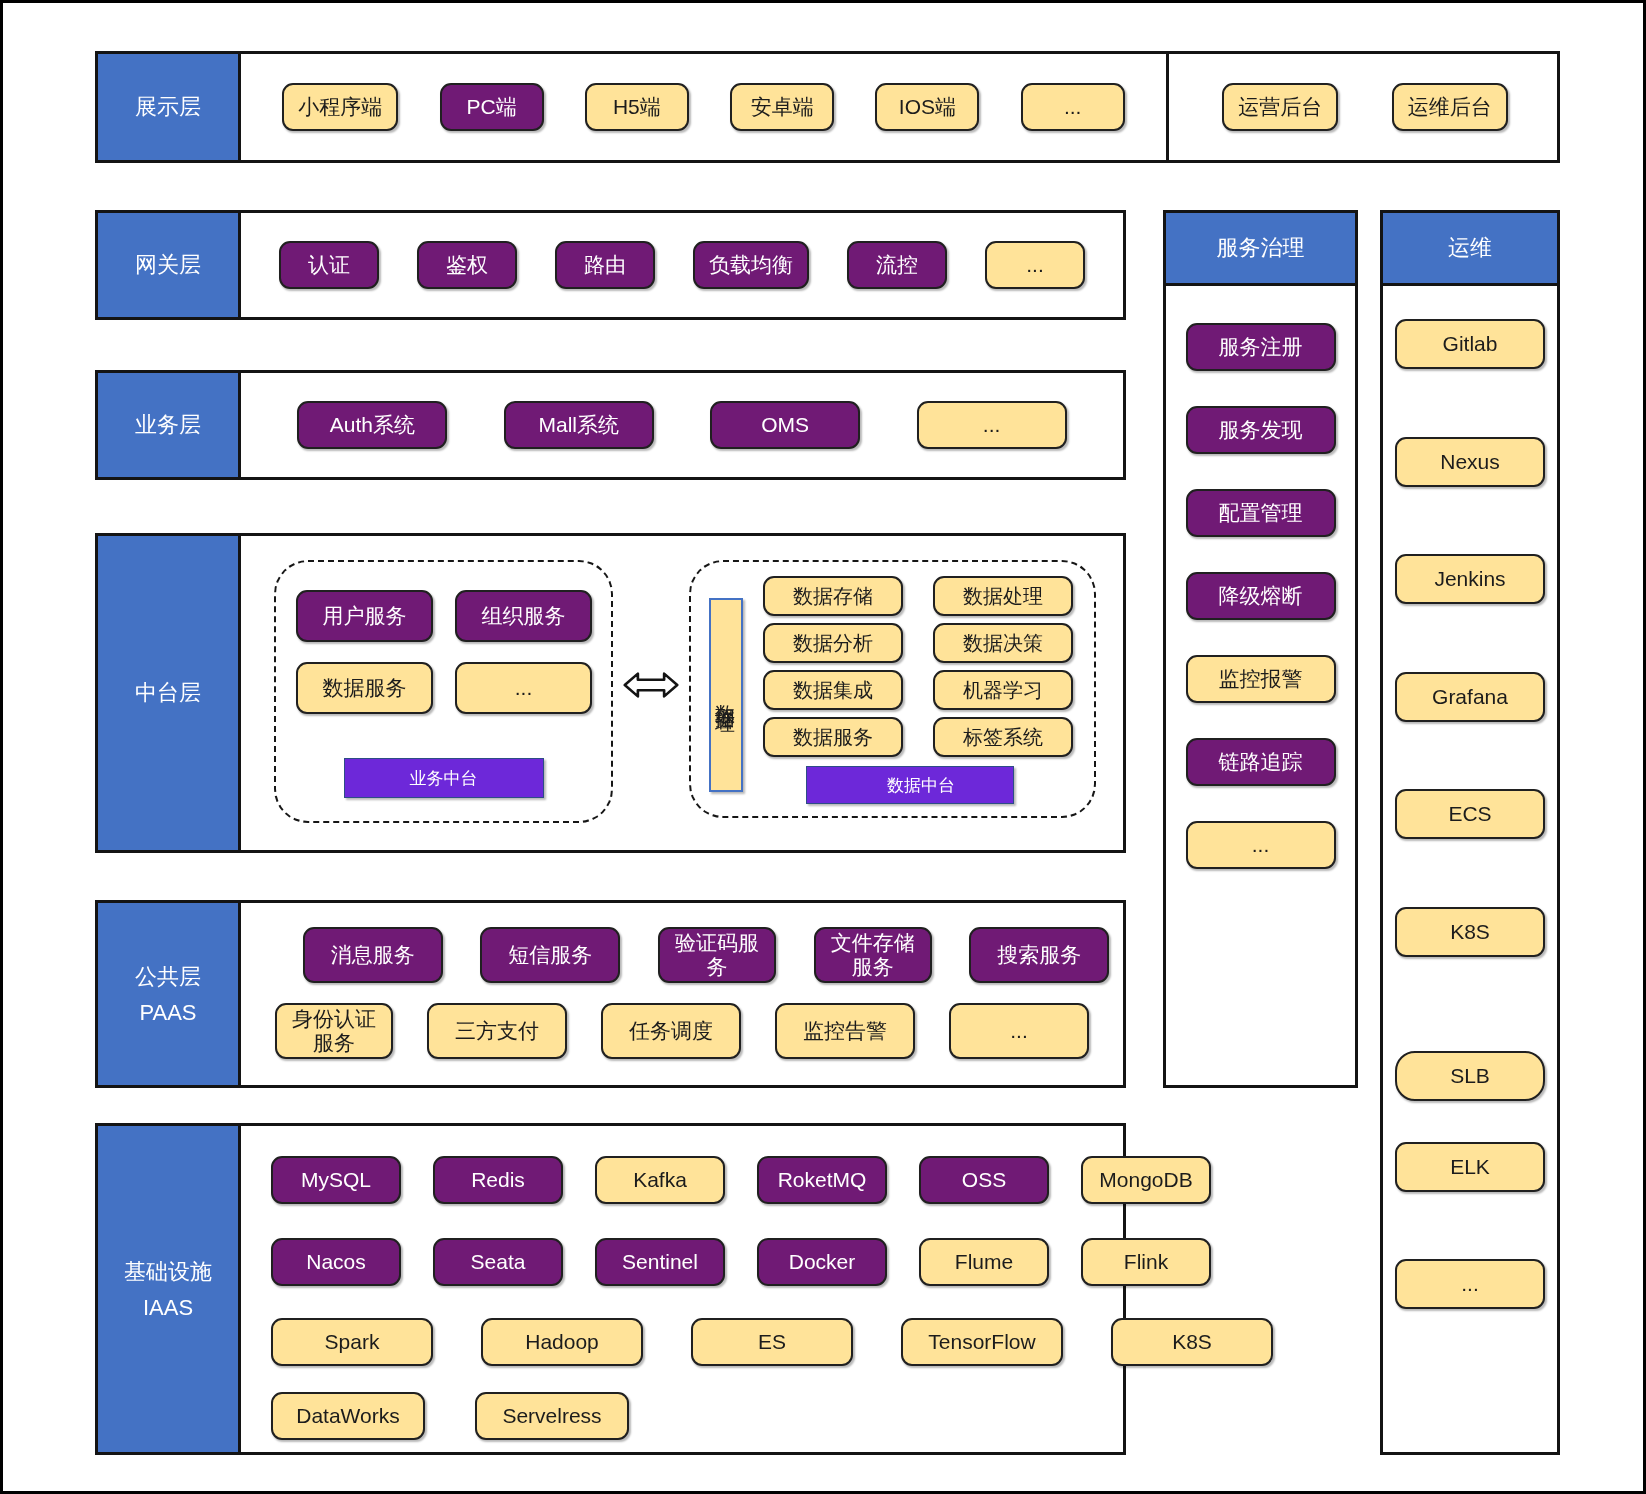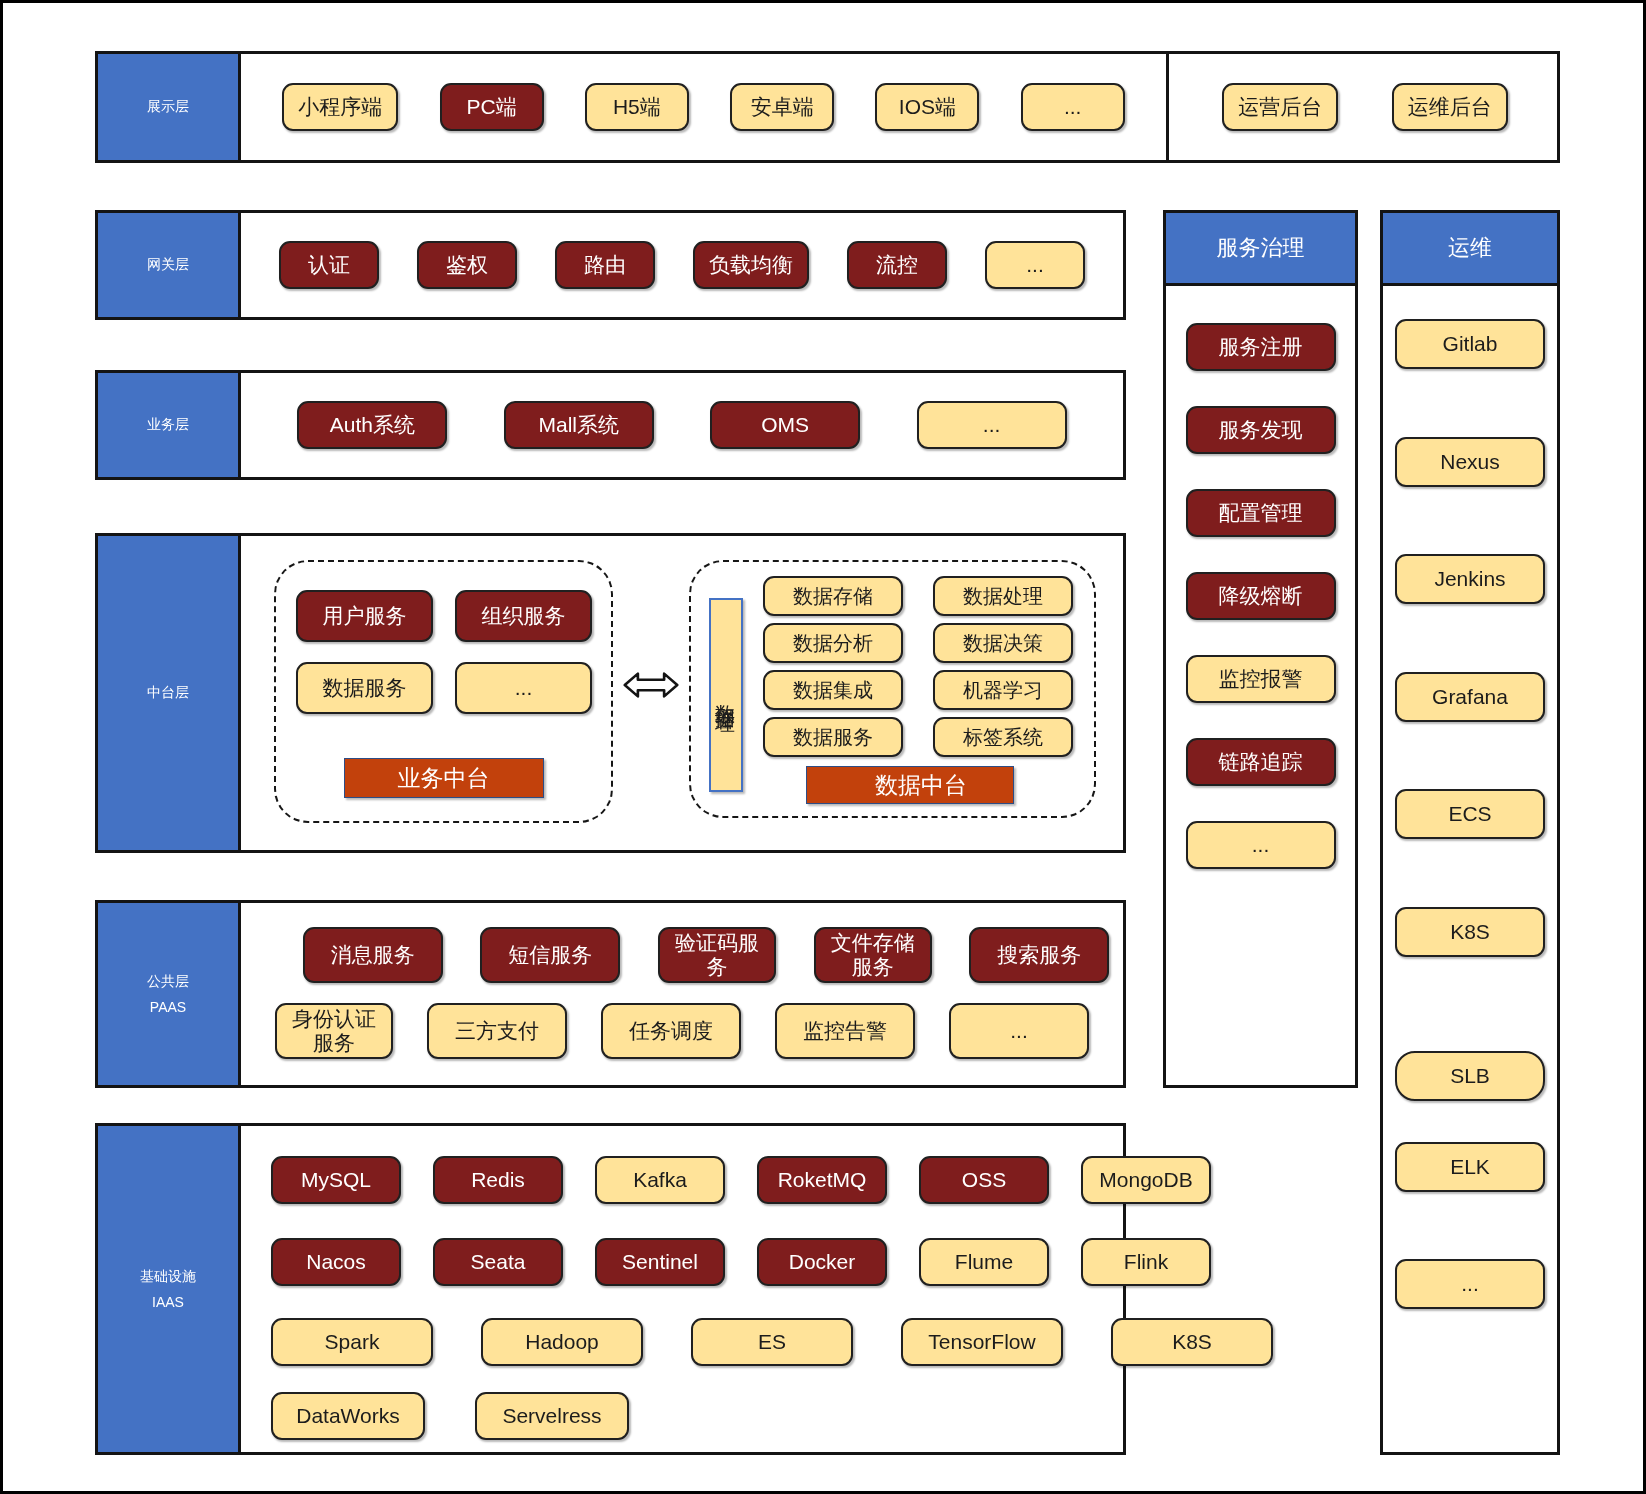--- a/index.html
+++ b/index.html
@@ -1,44 +1,44 @@
 <!DOCTYPE html>
 <html><head>
 <meta charset="utf-8">
 <style>
   html,body{margin:0;padding:0;background:#fff;}
   #canvas{position:relative;width:1646px;height:1494px;border:3px solid #000;
     box-sizing:border-box;background:#fff;
     font-family:"Liberation Sans","DejaVu Sans",sans-serif;color:#1c1c1c;}
   .sect{position:absolute;border:3px solid #141414;background:#fff;box-sizing:border-box;display:flex;}
   .side{flex:0 0 140px;background:#4472C4;color:#fff;display:flex;flex-direction:column;
-    align-items:center;justify-content:center;font-size:14px;gap:8px;border-right:3px solid #141414;}
+    align-items:center;justify-content:center;font-size:22px;gap:8px;border-right:3px solid #141414;}
   .content{flex:1;position:relative;display:flex;align-items:center;}
   .evenly{justify-content:space-evenly;}
   .box{height:48px;min-width:104px;border:2.5px solid #202020;border-radius:11px;
     display:flex;align-items:center;justify-content:center;text-align:center;
     font-size:21px;line-height:1.15;padding:0 14px;box-sizing:border-box;
     box-shadow:1.5px 2px 2px rgba(0,0,0,.28);background:#FFE399;}
   .box.yellow{background:#FFE399;color:#1c1c1c;}
-  .box.blue{background:#7f1d1d;color:#fff;}
+  .box.blue{background:#701a75;color:#fff;}
   .gw .box{min-width:100px;}
   .biz .box{min-width:150px;}
   .rowline{position:absolute;left:0;width:100%;display:flex;justify-content:space-evenly;}
   .paasbox{width:140px;height:56px;padding:0 6px;}
   .paasbox.narrow{width:118px;}
   .iaasrow{position:absolute;display:flex;padding-left:30px;}
   .iaasrow .box{min-width:130px;}
   .iaasrow.r3 .box{min-width:162px;}
   .iaasrow.r4 .box{min-width:154px;}
   .vline{position:absolute;top:0;bottom:0;width:3px;background:#141414;}
   .dashed{position:absolute;border:2.5px dashed #161616;border-radius:34px;box-sizing:border-box;}
   .grid2{position:absolute;display:grid;grid-template-columns:137px 137px;gap:20px 22px;}
   .mini{width:137px;height:52px;min-width:0;padding:0 4px;}
-  .ptitle{position:absolute;background:#c2410c;color:#fff;border:1px solid #2d4d86;
-    display:flex;align-items:center;justify-content:center;font-size:23px;
+  .ptitle{position:absolute;background:#6d28d9;color:#fff;border:1px solid #2d4d86;
+    display:flex;align-items:center;justify-content:center;font-size:17px;
     box-shadow:1.5px 2px 2px rgba(0,0,0,.28);box-sizing:border-box;}
   .vbar{position:absolute;background:#FFE399;border:2.5px solid #4472C4;box-sizing:border-box;
     display:flex;align-items:center;justify-content:center;
     writing-mode:vertical-rl;text-orientation:upright;font-size:20px;letter-spacing:3px;
     box-shadow:1.5px 2px 2px rgba(0,0,0,.28);}
   .datagrid{position:absolute;display:grid;grid-template-columns:140px 140px;column-gap:30px;row-gap:7px;}
   .databox{width:140px;height:40px;min-width:0;font-size:20px;padding:0 6px;}
   .vcol{position:absolute;border:3px solid #141414;background:#fff;box-sizing:border-box;}
   .colhead{height:70px;background:#4472C4;color:#fff;display:flex;align-items:center;
     justify-content:center;font-size:22px;border-bottom:3px solid #141414;}

